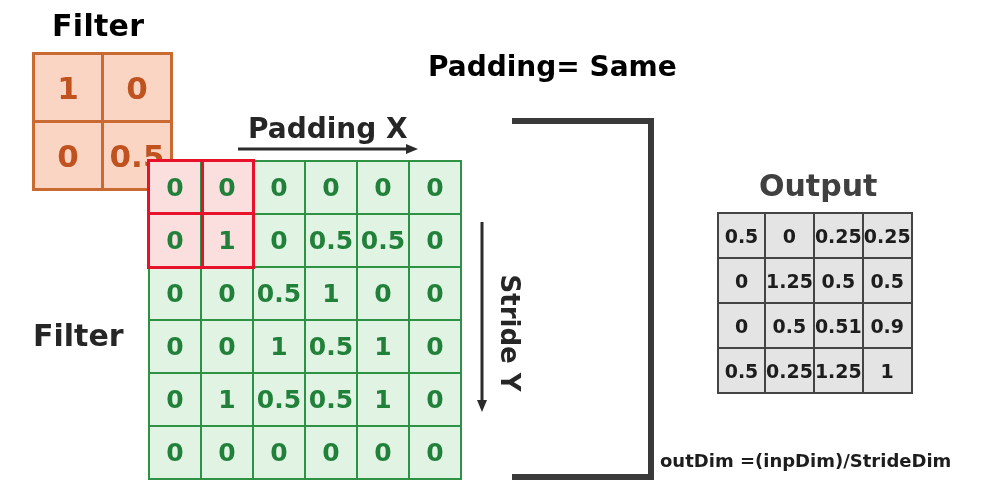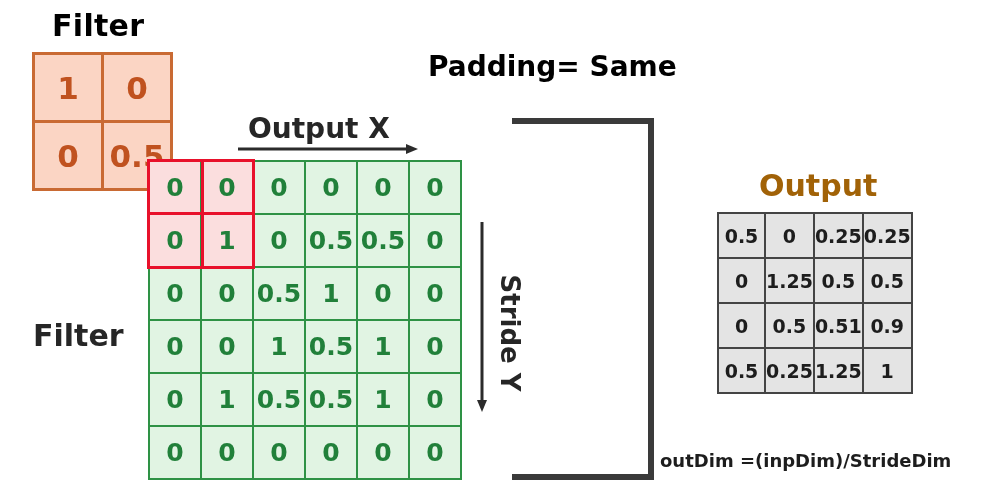--- a/index.html
+++ b/index.html
@@ -134,21 +134,21 @@
   #bracket .seg { background: #3a3a3a; position: absolute; }
   #bracket .top   { left: 0;   top: 0;    width: 142px; height: 6px; }
   #bracket .right { left: 136px; top: 0;  width: 6px;   height: 362px; }
   #bracket .bot   { left: 0;   top: 356px; width: 142px; height: 6px; }
 
   
   #output-title {
     left: 759px; top: 168px;
     font-size: 30px;
     font-weight: bold;
-    color: #a16207;
+    color: #404040;
   }
   #output-grid {
     left: 717px; top: 212px;
     border-collapse: collapse;
     border-spacing: 0;
   }
   #output-grid td {
     width: 47px; height: 45px;
     background: #e4e4e4;
     border: 2px solid #444444;
@@ -235,21 +235,21 @@
       <td>0</td>
       <td>0</td>
       <td>0</td>
     </tr>
   </tbody>
 </table>
 <div class="abs" id="selection-box"></div>
 <div class="abs" id="selection-divider-v"></div>
 <div class="abs" id="selection-divider-h"></div>
 
-<div class="abs" id="stride-x-label">Output X</div>
+<div class="abs" id="stride-x-label">Padding X</div>
 <svg class="abs" id="stride-x-arrow" viewBox="0 0 180 12">
   <line x1="0" y1="6" x2="168" y2="6" stroke="#2b2b2b" stroke-width="3"></line>
   <polygon points="168,1 180,6 168,11" fill="#2b2b2b"></polygon>
 </svg>
 
 <div class="abs" id="stride-y-label">Stride Y</div>
 <svg class="abs" id="stride-y-arrow" viewBox="0 0 12 190">
   <line x1="6" y1="0" x2="6" y2="178" stroke="#2b2b2b" stroke-width="3"></line>
   <polygon points="1,178 6,190 11,178" fill="#2b2b2b"></polygon>
 </svg>

